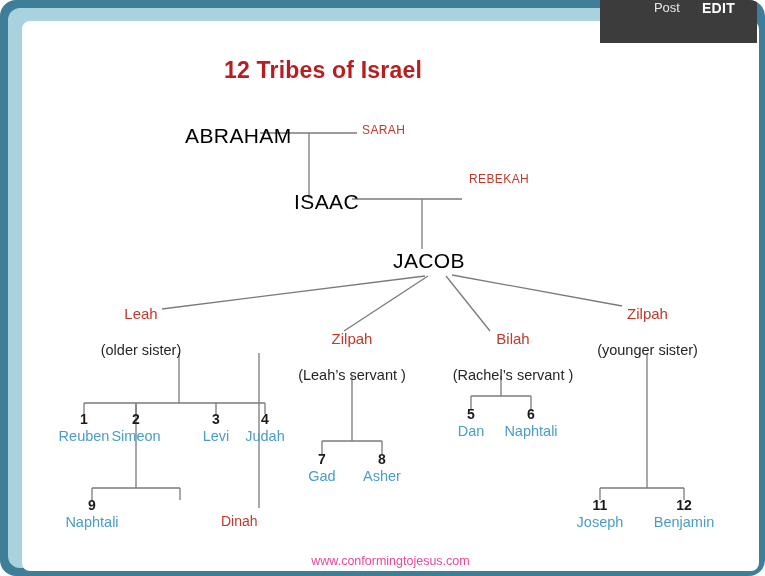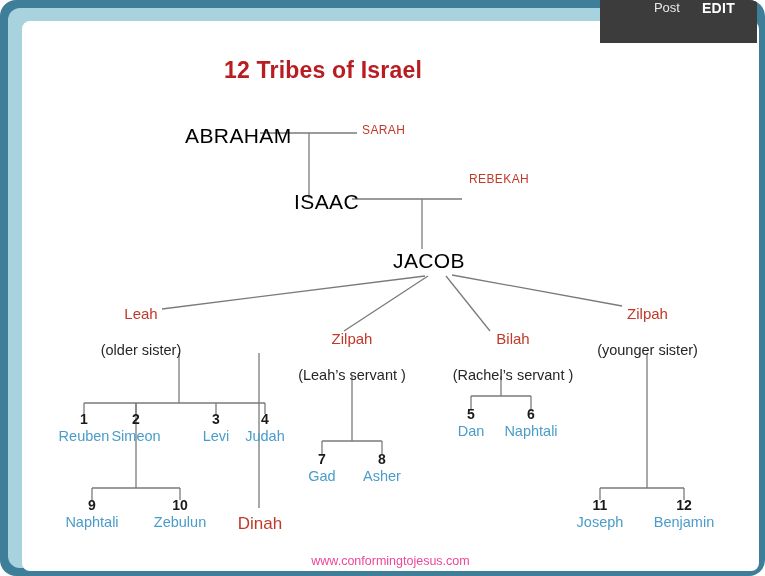--- a/index.html
+++ b/index.html
@@ -128,23 +128,22 @@
     font-size: 14.5px;
   }
   .son .num {
     display: block;
     color: #1a1a1a;
     font-size: 14px;
     font-weight: bold;
     margin-bottom: 0px;
   }
   .daughter {
-    text-align: center;
     color: #c0392b;
-    font-size: 17px;
+    font-size: 14px;
   }
   .footer-url {
     position: absolute;
     width: 737px;
     text-align: center;
     top: 533px;
     color: #ec4899;
     font-size: 12.5px;
   }
 </style>
@@ -276,24 +275,20 @@
         </div>
         <div class="node son" style="left:325px; top:431px; width:70px;">
           <span class="num">8</span>
           <span class="nm">Asher</span>
         </div>
 
         <div class="node son" style="left:28px; top:477px; width:84px;">
           <span class="num">9</span>
           <span class="nm">Naphtali</span>
         </div>
-        <div class="node son" style="left:116px; top:477px; width:84px;">
-          <span class="num">10</span>
-          <span class="nm">Zebulun</span>
-        </div>
 
         <div class="node daughter" style="left:199px; top:493px; width:78px;">
           <span class="nm">Dinah</span>
         </div>
 
         <div class="node son" style="left:538px; top:477px; width:80px;">
           <span class="num">11</span>
           <span class="nm">Joseph</span>
         </div>
         <div class="node son" style="left:617px; top:477px; width:90px;">

